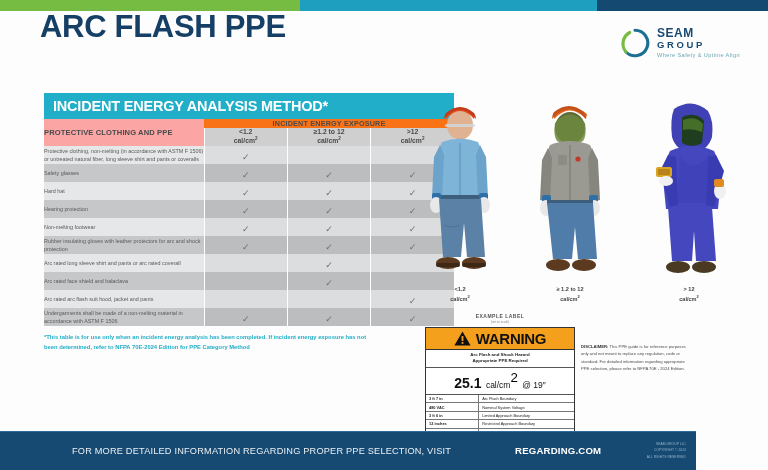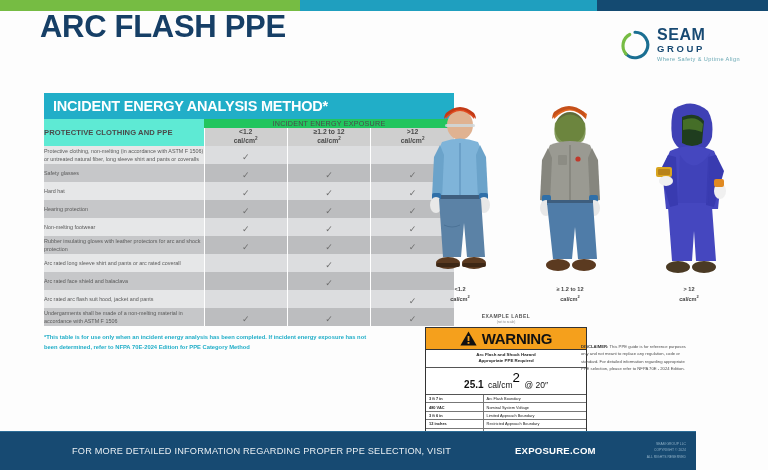--- a/index.html
+++ b/index.html
@@ -25,48 +25,48 @@
   }
   .subtitle {
     margin-top: 7px; font-size: 11.5px; font-weight: bold;
     color: #76bc43; letter-spacing: -0.1px;
   }
 
   
   .logo { position: absolute; right: 28px; top: 16px; display: flex; align-items: center; }
   .logo-mark { width: 30px; height: 30px; margin-right: 7px; }
   .logo-text { line-height: 1; }
-  .logo-seam { font-size: 16px; font-weight: bold; color: #184a73; letter-spacing: 0.5px; }
+  .logo-seam { font-size: 12px; font-weight: bold; color: #184a73; letter-spacing: 0.5px; }
   .logo-group {
     font-size: 9.5px; font-weight: bold; color: #184a73;
     letter-spacing: 2.6px; text-align: left; margin-top: 1px;
   }
   .logo-tag {
     font-size: 5.6px; color: #6aa9b5; letter-spacing: 0.4px;
     text-align: right; margin-top: 3px;
   }
 
   
   .table-wrap { position: absolute; left: 44px; top: 93px; width: 410px; }
   .table-title {
     background: #21aec8; color: #ffffff;
     font-size: 14.5px; font-weight: bold; letter-spacing: -0.2px;
     padding: 5px 0 5px 9px;
   }
   table.ppe { width: 100%; border-collapse: collapse; table-layout: fixed; }
   table.ppe td, table.ppe th { padding: 0; vertical-align: middle; }
 
   .hdr-left {
-    background: #5eead4; color: #4a4a4a;
+    background: #fca5a5; color: #4a4a4a;
     font-size: 7.6px; font-weight: bold; letter-spacing: 0.1px;
     padding: 4px 6px; text-align: left; width: 160px;
   }
   .hdr-exposure {
-    background: #22c55e; color: #4a4a4a;
-    font-size: 7.2px; font-weight: normal; letter-spacing: 0.2px;
+    background: #f97316; color: #4a4a4a;
+    font-size: 7.2px; font-weight: bold; letter-spacing: 0.2px;
     text-align: center; padding: 4px 0 3px;
   }
   .hdr-sub {
     background: #cfcfcf; color: #4a4a4a;
     font-size: 6.8px; font-weight: bold; text-align: center;
     padding: 4px 0 5px; line-height: 1.25; border-left: 1px solid #ffffff;
   }
   .hdr-sub sup { font-size: 4.6px; }
 
   .row-desc {
@@ -92,42 +92,42 @@
   .worker { position: absolute; bottom: 0; text-align: center; }
   .w1 { left: 12px; }
   .w2 { left: 120px; }
   .w3 { left: 238px; }
   .w-cap { font-size: 5.6px; color: #444; line-height: 1.5; margin-top: 5px; font-weight: bold; }
   .w-cap sup { font-size: 4px; }
 
   svg.fig { display: block; }
 
   
-  .label-block { position: absolute; left: 425px; top: 313px; width: 162px; }
+  .label-block { position: absolute; left: 425px; top: 313px; width: 150px; }
   .label-title {
     text-align: center; font-size: 5px; color: #555; letter-spacing: 0.5px;
     font-weight: bold;
   }
   .label-sub { text-align: center; font-size: 3.2px; color: #888; margin-top: 1px; }
   .label-card { border: 1px solid #333; background: #fff; margin-top: 3px; }
   .label-warn {
     background: #f5a01c; display: flex; align-items: center; justify-content: center;
     padding: 2px 0; border-bottom: 1px solid #333;
   }
   .warn-tri { margin-right: 5px; }
   .warn-word { font-size: 15px; font-weight: bold; color: #111; letter-spacing: -0.3px; }
   .label-haz {
     text-align: center; font-size: 4.4px; font-weight: bold; color: #222;
     line-height: 1.45; padding: 2px 2px; border-bottom: 1px solid #555;
   }
   .label-energy {
     text-align: center; padding: 2px 0 2px; border-bottom: 1px solid #555;
     white-space: nowrap;
   }
-  .energy-val { font-size: 10px; font-weight: bold; color: #111; }
+  .energy-val { font-size: 14px; font-weight: bold; color: #111; }
   .energy-unit { font-size: 8.5px; color: #111; }
   .label-rows { display: block; }
   .lrow { display: flex; font-size: 3.9px; color: #222; border-bottom: 1px solid #777; }
   .lrow:last-child { border-bottom: none; }
   .lrow .lv { width: 36%; padding: 1.2px 3px; border-right: 1px solid #777; font-weight: bold; }
   .lrow .ld { width: 64%; padding: 1.2px 3px; }
 
   
   .disclaimer {
     position: absolute; left: 581px; top: 343px; width: 112px;
@@ -365,21 +365,21 @@
         </svg>
         <span class="warn-word">WARNING</span>
       </div>
       <div class="label-haz">
         <span>Arc Flash and Shock Hazard</span><br>
         <span>Appropriate PPE Required</span>
       </div>
       <div class="label-energy">
         <span class="energy-val">25.1</span>
         <span class="energy-unit">cal/cm</span><sup>2</sup>
-        <span class="energy-unit">@ 20″</span>
+        <span class="energy-unit">@ 19″</span>
       </div>
       <div class="label-rows" id="label-rows">
           <div class="lrow">
             <div class="lv">3 ft 7 in</div>
             <div class="ld">Arc Flash Boundary</div>
           </div>
           <div class="lrow">
             <div class="lv">480 VAC</div>
             <div class="ld">Nominal System Voltage</div>
           </div>
@@ -399,21 +399,21 @@
     </div>
   </div>
 
   <div class="disclaimer">
     <b>DISCLAIMER:</b><span> This PPE guide is for reference purposes only and not meant to replace any regulation, code or standard. For detailed information regarding appropriate PPE selection, please refer to NFPA 70E - 2024 Edition.</span>
   </div>
 
   <div class="footer">
     <div class="footer-line"></div>
     <div class="footer-text">FOR MORE DETAILED INFORMATION REGARDING PROPER PPE SELECTION, VISIT</div>
-    <div class="footer-url">EXPOSURE.COM</div>
+    <div class="footer-url">REGARDING.COM</div>
     <div class="footer-copy">
       <span>SEAM GROUP LLC</span><br>
       <span>COPYRIGHT © 2024</span><br>
       <span>ALL RIGHTS RESERVED</span>
     </div>
   </div>
 
 </div>
 
 </body></html>

